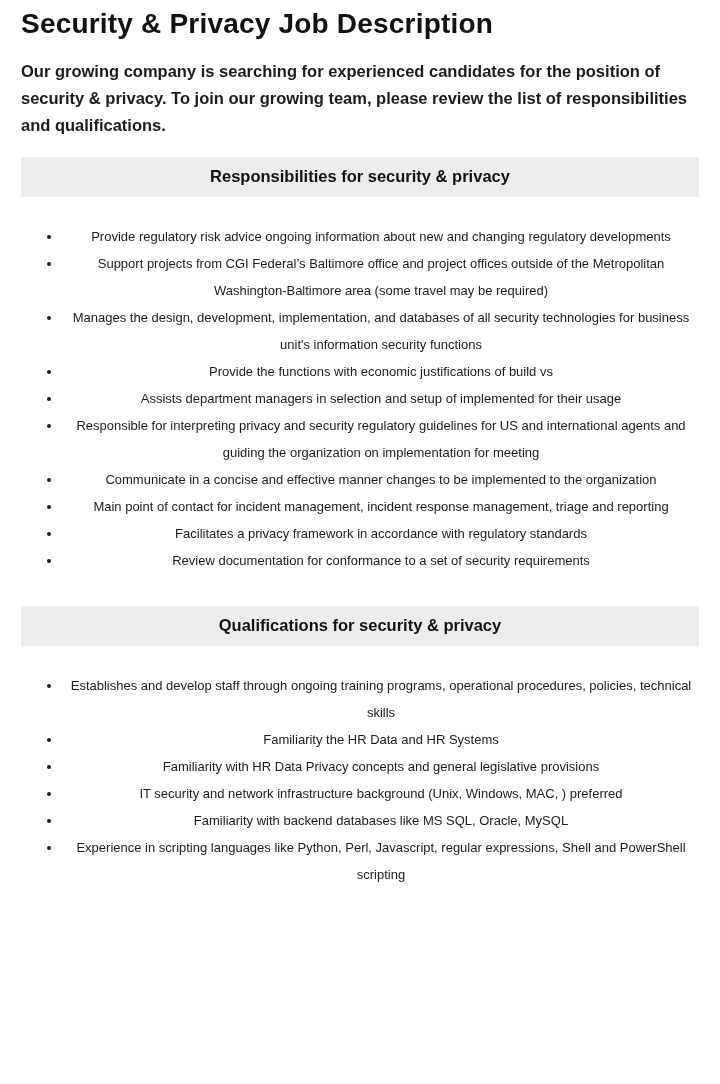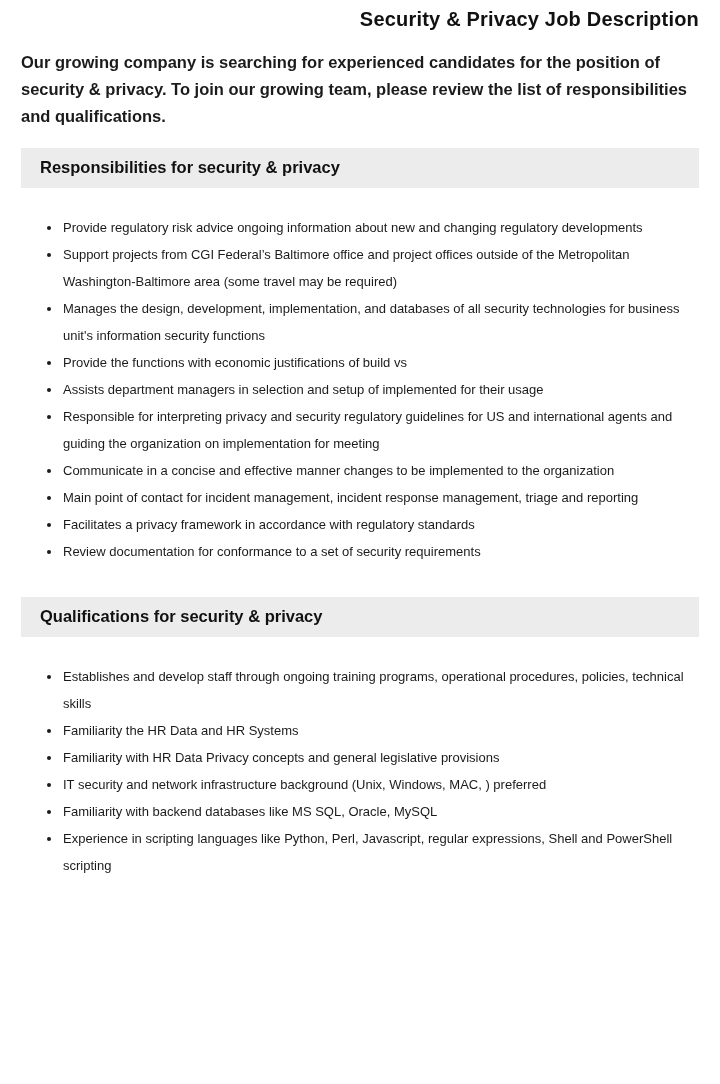--- a/index.html
+++ b/index.html
@@ -10,36 +10,36 @@
     -webkit-font-smoothing: antialiased;
   }
   .page {
     width: 720px;
     min-height: 1084px;
     margin: 0 auto;
     background: #ffffff;
     padding: 4px 21px 24px 21px;
   }
   .page-title {
-    font-size: 20px;
+    font-size: 28px;
     font-weight: 700;
-    text-align: right;
+    text-align: left;
     margin: 0;
     padding: 4px 0 18px 0;
     letter-spacing: 0.2px;
     color: #111111;
   }
   .intro {
     font-size: 16.5px;
     line-height: 27px;
     margin: 0 0 18px 0;
     color: #1b1b1b;
     font-weight: bold;
   }
-  .section { margin: 0 0 6px 0; }
+  .section { margin: 0 0 6px 0; text-align: center; }
   .section-heading {
     background: #ececec;
     font-size: 16.5px;
     font-weight: 700;
     color: #111111;
     padding: 10px 19px 11px 19px;
     margin: 0 0 26px 0;
   }
   .bullet-list {
     margin: 0 0 32px 0;

